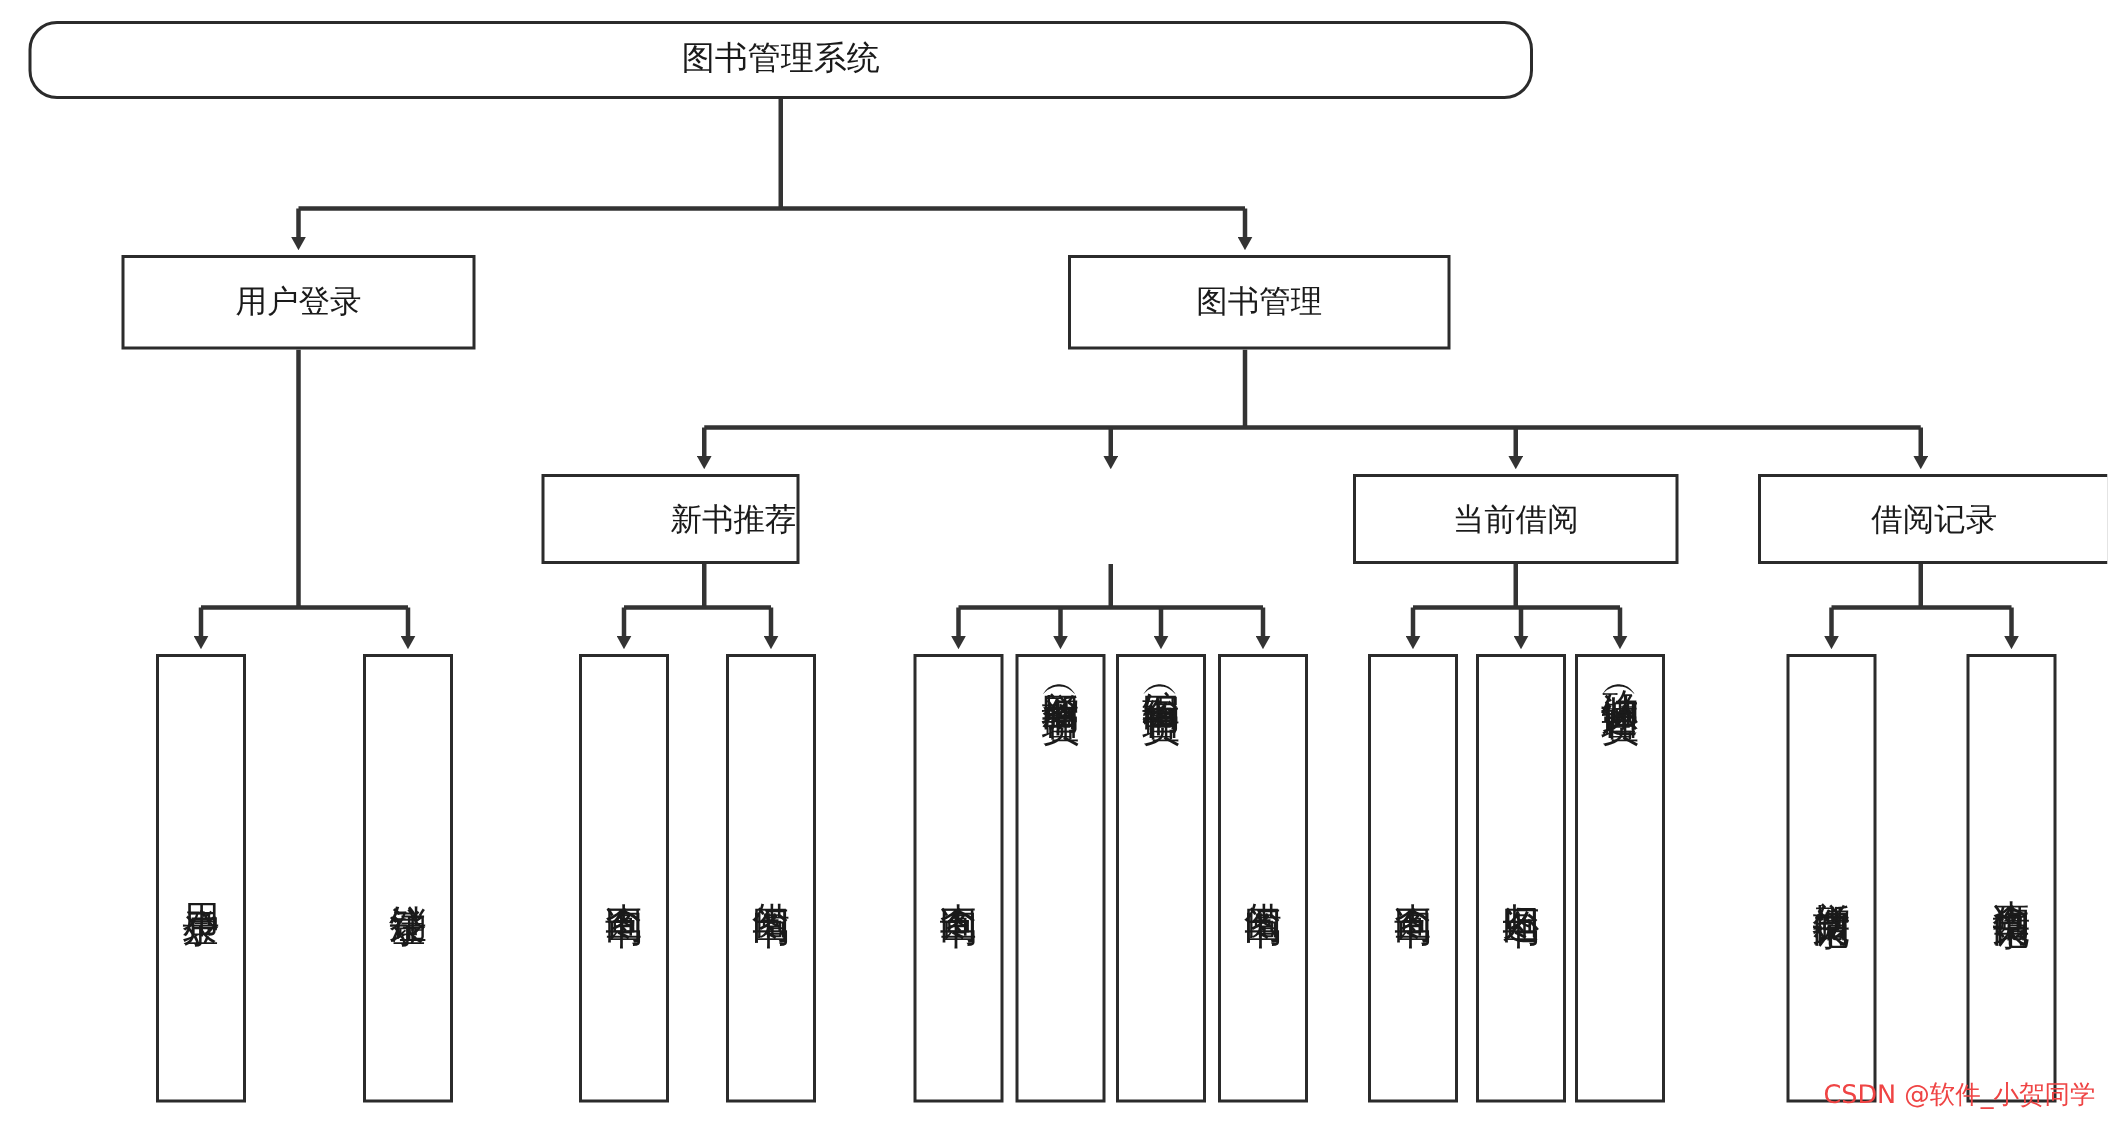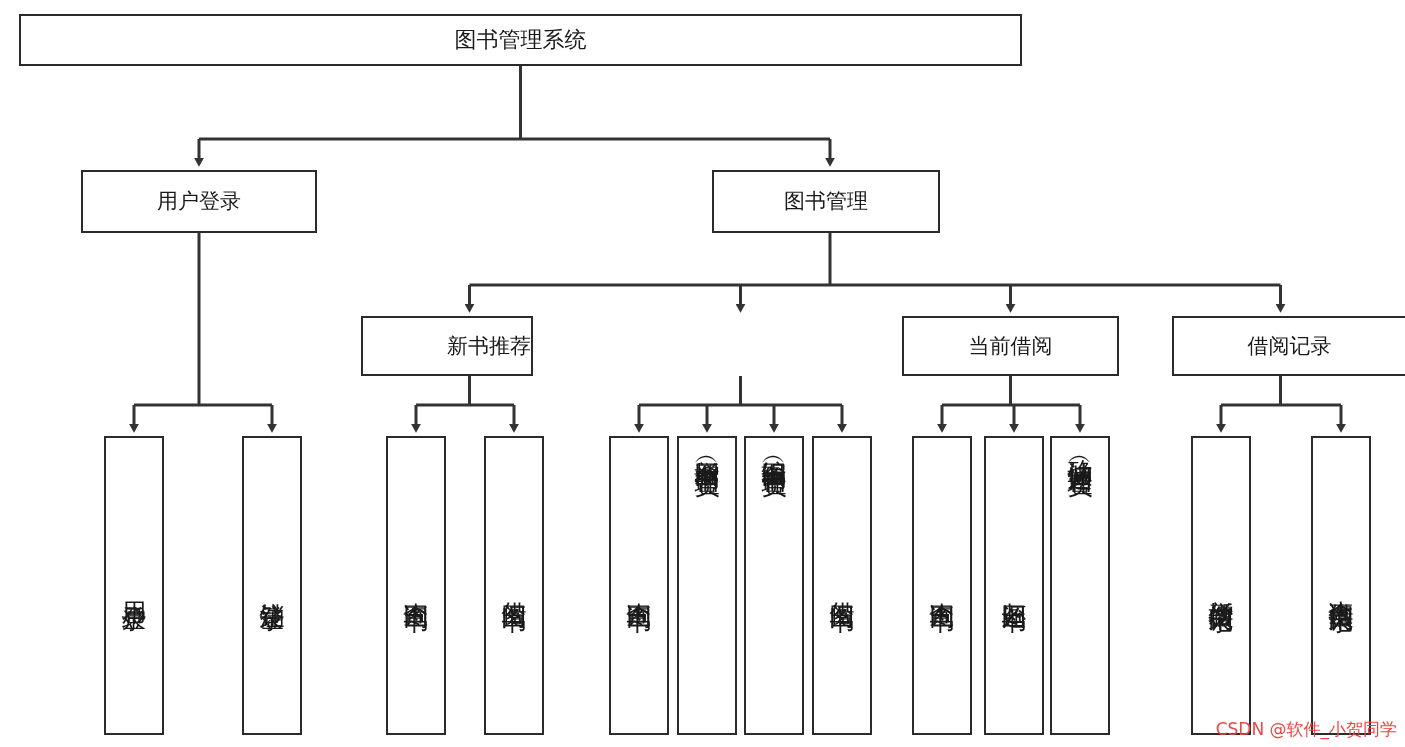--- a/index.html
+++ b/index.html
@@ -117,28 +117,28 @@
         <line x1="942" y1="405" x2="942" y2="425" marker-end="url(#arrow)"></line>
         <line x1="1014" y1="405" x2="1014" y2="425" marker-end="url(#arrow)"></line>
         <line x1="1080" y1="405" x2="1080" y2="425" marker-end="url(#arrow)"></line>
         <line x1="1280.5" y1="376" x2="1280.5" y2="405"></line>
         <line x1="1221" y1="405" x2="1341" y2="405"></line>
         <line x1="1221" y1="405" x2="1221" y2="425" marker-end="url(#arrow)"></line>
         <line x1="1341" y1="405" x2="1341" y2="425" marker-end="url(#arrow)"></line>
       </g>
   </svg>
 
-  <div class="node root horizontal" style="left: 19px; top: 14px; width: 1003px; height: 52px;">
+  <div class="node root horizontal" style="left: 19px; top: 14px; width: 1003px; height: 52px; border-radius: 19px;">
     <span class="label">图书管理系统</span>
   </div>
 
   <div class="node horizontal" style="left: 81px; top: 170px; width: 236px; height: 63px;">
     <span class="label">用户登录</span>
   </div>
-  <div class="node horizontal" style="left: 712px; top: 170px; width: 228px; height: 63px; align-items: center;">
+  <div class="node horizontal" style="left: 712px; top: 170px; width: 255px; height: 63px; align-items: center;">
     <span class="label">图书管理</span>
   </div>
 
   <div class="node horizontal" style="left: 361px; top: 316px; width: 172px; height: 60px; justify-content: flex-end;">
     <span class="label">新书推荐</span>
   </div>
   <div class="node horizontal" style="left: 902px; top: 316px; width: 217px; height: 60px;">
     <span class="label">当前借阅</span>
   </div>
   <div class="node horizontal" style="left: 1172px; top: 316px; width: 235px; height: 60px;">

